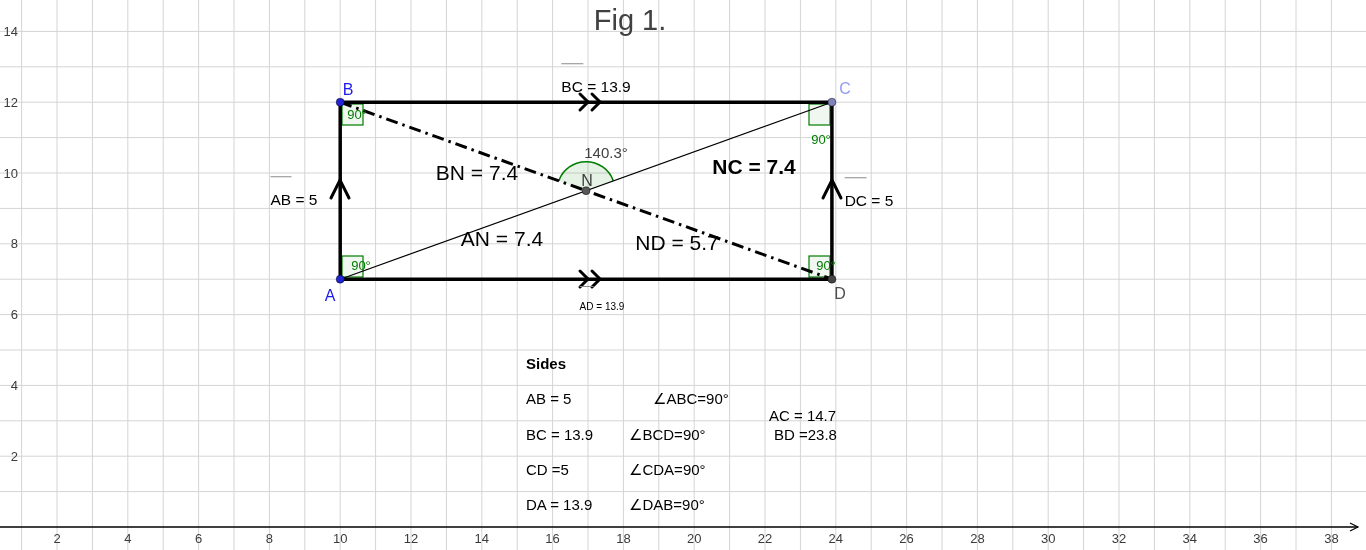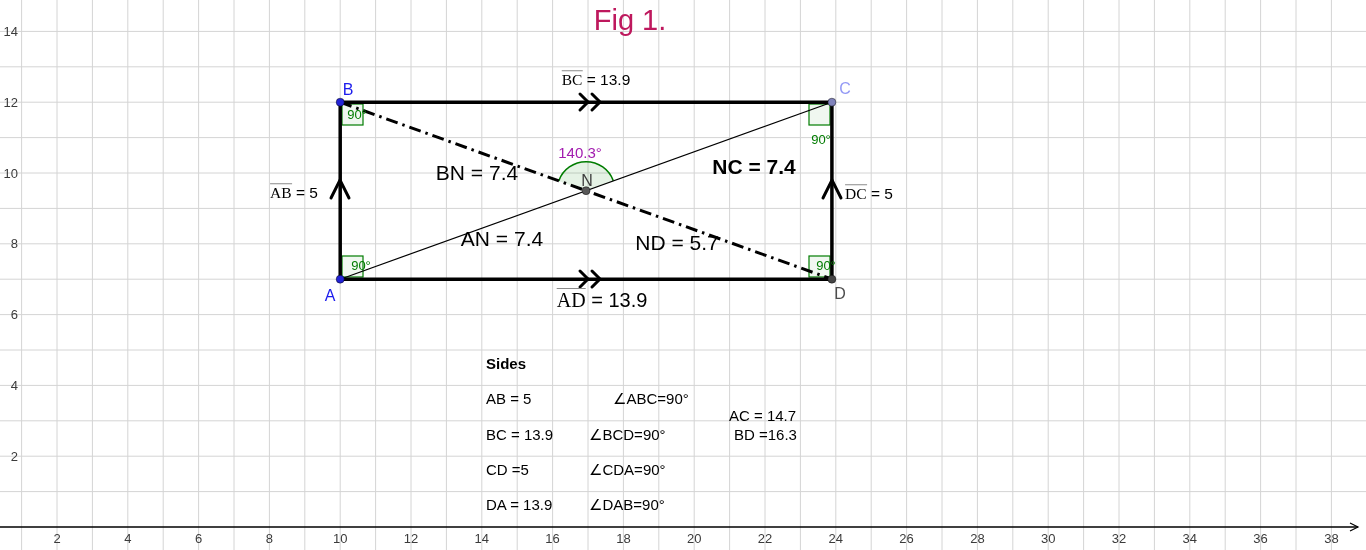--- a/index.html
+++ b/index.html
@@ -1,23 +1,23 @@
 <!DOCTYPE html>
 <html><head>
 <meta charset="utf-8">
 <style>
   html,body{margin:0;padding:0;background:#fff;}
   .stage{position:relative;width:1366px;height:550px;background:#fff;overflow:hidden;
          font-family:"Liberation Sans",sans-serif;}
   svg{position:absolute;left:0;top:0;}
   svg text{font-family:"Liberation Sans",sans-serif;}
-  .title{position:absolute;transform:translateX(-50%);font-size:29px;color:#be185d;white-space:nowrap;}
+  .title{position:absolute;transform:translateX(-50%);font-size:29px;color:#404040;white-space:nowrap;}
   .lbl{position:absolute;transform:translate(-50%,-50%);white-space:nowrap;font-size:21px;color:#000;line-height:1;}
-  .lbl-l{position:absolute;transform:translateY(-50%);white-space:nowrap;font-size:15px;color:#000;line-height:1;}
-  .ovl{display:inline-block;border-top:1.2px solid #8a8a8a;padding-top:1px;line-height:1;font-family:Liberation Serif, serif;}
+  .lbl-l{position:absolute;transform:translateY(-50%);white-space:nowrap;font-size:15px;color:#000;line-height:1;margin-left:40px;}
+  .ovl{display:inline-block;border-top:1.2px solid #8a8a8a;padding-top:15px;line-height:1;}
   .vertex{font-size:16px;}
   .ninety{font-size:13px;}
   .angle{font-size:15px;}
   .bold{font-weight:bold;}
 </style>
 </head>
 <body>
 
 <div class="stage">
   <svg id="scene" width="1366" height="550" viewBox="0 0 1366 550">
@@ -134,40 +134,40 @@
 
   <div class="title" id="page-title" style="left:630px;top:4px;">Fig 1.</div>
 
   <div id="g-labels">
       <div class="lbl vertex" style="left: 330px; top: 296px; color: rgb(27, 27, 237);">A</div>
       <div class="lbl vertex" style="left: 348px; top: 90px; color: rgb(27, 27, 237);">B</div>
       <div class="lbl vertex" style="left: 845px; top: 89px; color: rgb(147, 153, 245);">C</div>
       <div class="lbl vertex" style="left: 840px; top: 294px; color: rgb(77, 77, 77);">D</div>
       <div class="lbl vertex" style="left: 587px; top: 181px; color: rgb(61, 61, 61);">N</div>
       <div class="lbl" style="left: 596px; top: 79px; font-size: 15.5px;"><span class="ovl">BC</span> = 13.9</div>
-      <div class="lbl" style="left: 602px; top: 299px; font-size: 20px;"><span class="ovl">AD</span> = 13.9</div>
+      <div class="lbl" style="left: 602px; top: 299px; font-size: 10px;"><span class="ovl">AD</span> = 13.9</div>
       <div class="lbl" style="left: 294px; top: 192px; font-size: 15.5px;"><span class="ovl">AB</span> = 5</div>
       <div class="lbl" style="left: 869px; top: 193px; font-size: 15.5px;"><span class="ovl">DC</span> = 5</div>
       <div class="lbl" style="left: 477px; top: 172px;">BN = 7.4</div>
       <div class="lbl" style="left: 754px; top: 166px; font-weight: bold;">NC = 7.4</div>
       <div class="lbl" style="left: 502px; top: 238px;">AN = 7.4</div>
       <div class="lbl" style="left: 677px; top: 242px;">ND = 5.7</div>
-      <div class="lbl angle" style="left: 580px; top: 152px; color: #a21caf;">140.3°</div>
+      <div class="lbl angle" style="left: 606px; top: 152px; color: #404040;">140.3°</div>
       <div class="lbl ninety" style="left: 357px; top: 114px; color: rgb(0, 124, 0);">90°</div>
       <div class="lbl ninety" style="left: 821px; top: 139px; color: rgb(0, 124, 0);">90°</div>
       <div class="lbl ninety" style="left: 361px; top: 265px; color: rgb(0, 124, 0);">90°</div>
       <div class="lbl ninety" style="left: 826px; top: 265px; color: rgb(0, 124, 0);">90°</div>
     </div>
 
   <div id="g-panel">
     <div class="lbl-l bold" style="left: 486px; top: 363px;">Sides</div>
   <div class="lbl-l" style="left: 486px; top: 398px;">AB = 5</div>
       <div class="lbl-l" style="left: 589px; top: 398px; padding-left: 24px;">∠ABC=90°</div>
       <div class="lbl-l" style="left: 486px; top: 434px;">BC = 13.9</div>
       <div class="lbl-l" style="left: 589px; top: 434px;">∠BCD=90°</div>
       <div class="lbl-l" style="left: 486px; top: 469px;">CD =5</div>
       <div class="lbl-l" style="left: 589px; top: 469px;">∠CDA=90°</div>
       <div class="lbl-l" style="left: 486px; top: 504px;">DA = 13.9</div>
       <div class="lbl-l" style="left: 589px; top: 504px; text-align: right;">∠DAB=90°</div>
       <div class="lbl-l" style="left: 729px; top: 415px;">AC = 14.7</div>
-      <div class="lbl-l" style="left: 734px; top: 434px;">BD =16.3</div>
+      <div class="lbl-l" style="left: 734px; top: 434px;">BD =23.8</div>
     </div>
 </div>
 
 </body></html>

